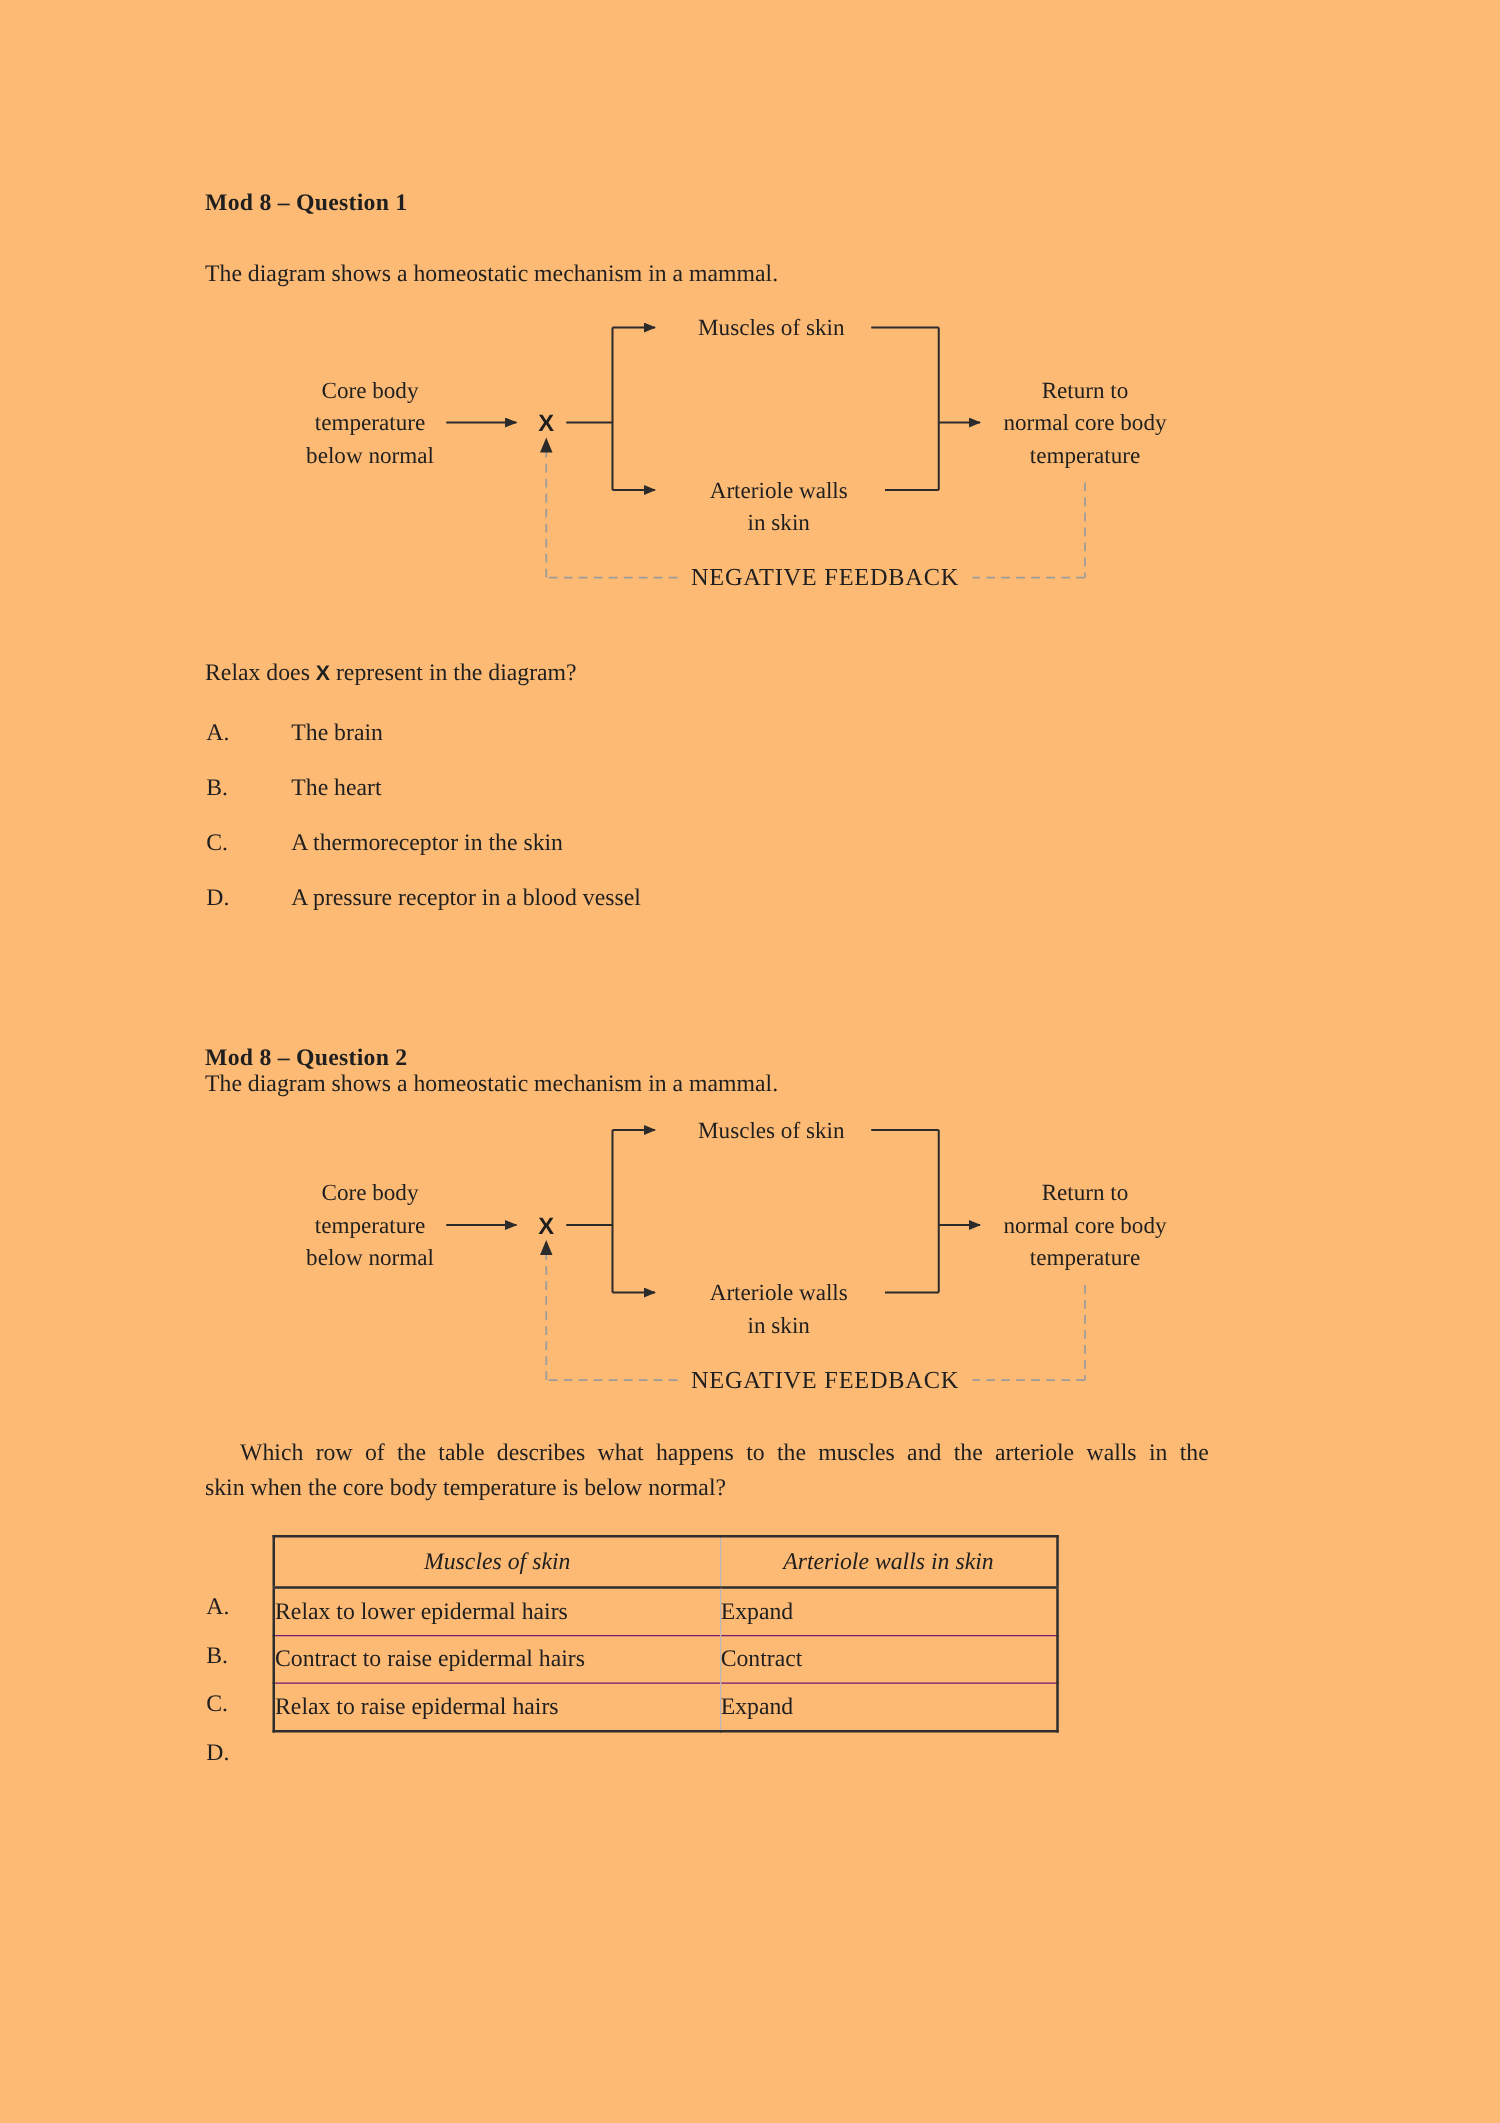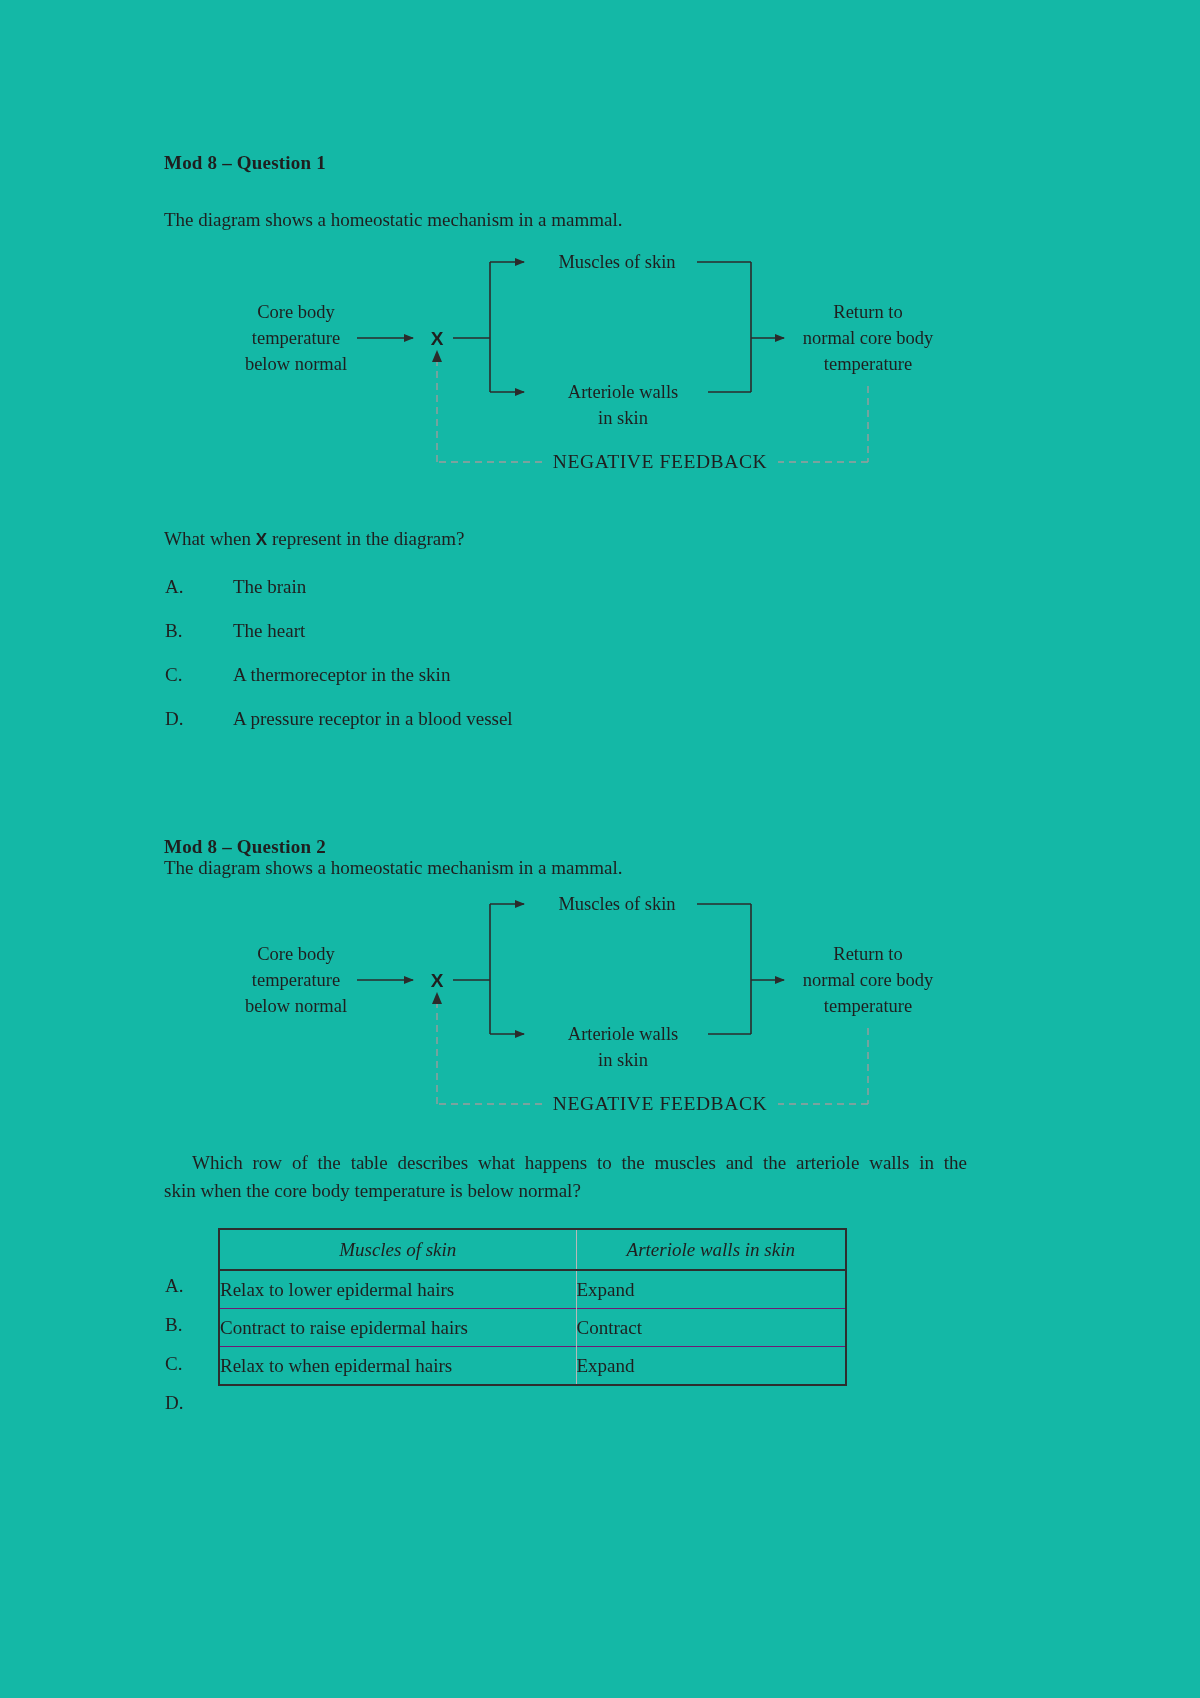--- a/index.html
+++ b/index.html
@@ -1,20 +1,20 @@
 <!DOCTYPE html>
 <html><head>
 <meta charset="utf-8">
 <style>
   html, body { margin: 0; padding: 0; background: #ffffff; }
   .page {
     position: relative;
     width: 1200px;
     height: 1698px;
-    background: #14b8a6;
+    background: #fdba74;
     font-family: "Liberation Serif", "DejaVu Serif", serif;
     color: #1f1f1f;
     overflow: hidden;
   }
   .abs { position: absolute; }
   .heading {
     font-size: 19px;
     font-weight: bold;
     letter-spacing: 0.2px;
   }
@@ -120,21 +120,21 @@
     <text x="718" y="130" text-anchor="middle">temperature</text>
 
     <line x1="718" y1="146" x2="718" y2="222" stroke="#9c9c9c" stroke-width="1.4" stroke-dasharray="7 5"></line>
     <line x1="718" y1="222" x2="628" y2="222" stroke="#9c9c9c" stroke-width="1.4" stroke-dasharray="7 5"></line>
     <line x1="392" y1="222" x2="287" y2="222" stroke="#9c9c9c" stroke-width="1.4" stroke-dasharray="7 5"></line>
     <line x1="287" y1="222" x2="287" y2="120" stroke="#9c9c9c" stroke-width="1.4" stroke-dasharray="7 5"></line>
     <polygon points="282,122 292,122 287,110" fill="#2b2b2b"></polygon>
     <text class="feedback" x="510" y="228" text-anchor="middle">NEGATIVE FEEDBACK</text>
   </svg>
 
-  <div class="abs q-text" style="left:164px; top:528px;"><span>What when </span><span class="x-bold">X</span><span> represent in the diagram?</span></div>
+  <div class="abs q-text" style="left:164px; top:528px;"><span>Relax does </span><span class="x-bold">X</span><span> represent in the diagram?</span></div>
 
   <div class="option" style="left:165px; top:576px;">
     <span class="letter">A.</span>
     <span class="otext">The brain</span>
   </div>
   <div class="option" style="left:165px; top:620px;">
     <span class="letter">B.</span>
     <span class="otext">The heart</span>
   </div>
   <div class="option" style="left:165px; top:664px;">
@@ -205,19 +205,19 @@
     <tbody>
       <tr>
         <td class="muscles-cell">Relax to lower epidermal hairs</td>
         <td class="arteriole-cell col-divider-l">Expand</td>
       </tr>
       <tr>
         <td class="muscles-cell">Contract to raise epidermal hairs</td>
         <td class="arteriole-cell col-divider-l">Contract</td>
       </tr>
       <tr>
-        <td class="muscles-cell">Relax to when epidermal hairs</td>
+        <td class="muscles-cell">Relax to raise epidermal hairs</td>
         <td class="arteriole-cell col-divider-l">Expand</td>
       </tr>
     </tbody>
   </table>
 
 </div>
 
 </body></html>

